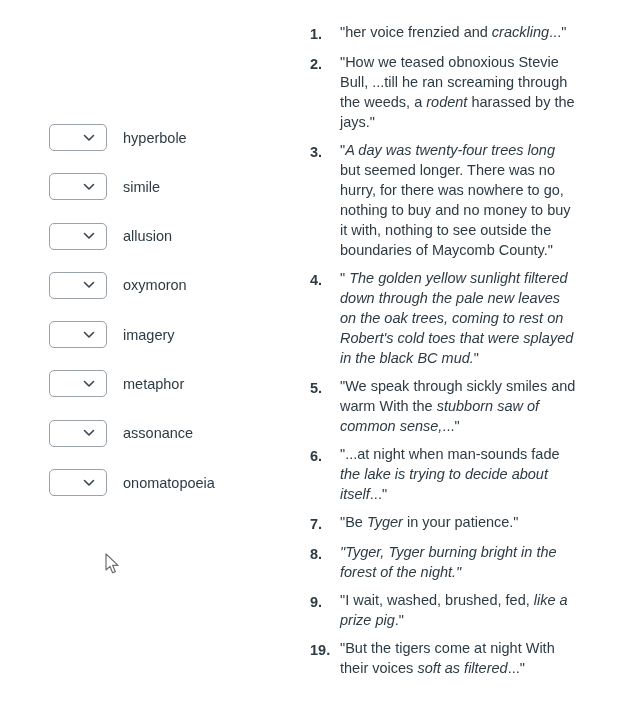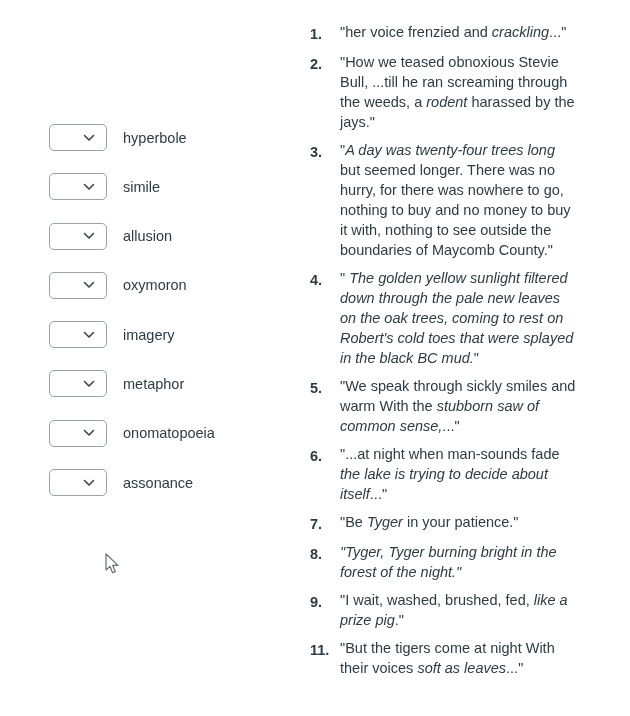--- a/index.html
+++ b/index.html
@@ -148,30 +148,30 @@
         </div>
         <span class="answer-label">metaphor</span>
       </div>
       <div class="answer-row">
         <div class="select-box" role="button">
           <span class="select-value"></span>
           <svg class="chev" width="12" height="8" viewBox="0 0 12 8">
             <path d="M1.5 1.5 L6 6 L10.5 1.5" fill="none" stroke="#3b454d" stroke-width="1.6" stroke-linecap="round" stroke-linejoin="round"></path>
           </svg>
         </div>
+        <span class="answer-label">assonance</span>
+      </div>
+      <div class="answer-row">
+        <div class="select-box" role="button">
+          <span class="select-value"></span>
+          <svg class="chev" width="12" height="8" viewBox="0 0 12 8">
+            <path d="M1.5 1.5 L6 6 L10.5 1.5" fill="none" stroke="#3b454d" stroke-width="1.6" stroke-linecap="round" stroke-linejoin="round"></path>
+          </svg>
+        </div>
         <span class="answer-label">onomatopoeia</span>
-      </div>
-      <div class="answer-row">
-        <div class="select-box" role="button">
-          <span class="select-value"></span>
-          <svg class="chev" width="12" height="8" viewBox="0 0 12 8">
-            <path d="M1.5 1.5 L6 6 L10.5 1.5" fill="none" stroke="#3b454d" stroke-width="1.6" stroke-linecap="round" stroke-linejoin="round"></path>
-          </svg>
-        </div>
-        <span class="answer-label">assonance</span>
       </div>
     </div>
 
   <div class="questions-col">
       <div class="question-row">
         <div class="q-num">1.</div>
         <div class="q-text"><span>"her voice frenzied and </span><em>crackling</em><span>..."</span></div>
       </div>
       <div class="question-row">
         <div class="q-num">2.</div>
@@ -199,22 +199,22 @@
       </div>
       <div class="question-row">
         <div class="q-num">8.</div>
         <div class="q-text"><em>"Tyger, Tyger burning bright in the forest of the night."</em></div>
       </div>
       <div class="question-row">
         <div class="q-num">9.</div>
         <div class="q-text"><span>"I wait, washed, brushed, fed, </span><em>like a prize pig</em><span>."</span></div>
       </div>
       <div class="question-row">
-        <div class="q-num">11.</div>
-        <div class="q-text"><span>"But the tigers come at night With their voices </span><em>soft as leaves</em><span>..."</span></div>
+        <div class="q-num">19.</div>
+        <div class="q-text"><span>"But the tigers come at night With their voices </span><em>soft as filtered</em><span>..."</span></div>
       </div>
     </div>
 
   <svg class="mouse-cursor" width="17" height="23" viewBox="0 0 17 23">
     <path d="M2 1 L2 17 L6 13.4 L8.6 19.8 L11.3 18.6 L8.7 12.4 L14 12.4 Z" fill="#ffffff" stroke="#6a6f73" stroke-width="1.2" stroke-linejoin="round"></path>
   </svg>
 
 </div>
 
 </body></html>

